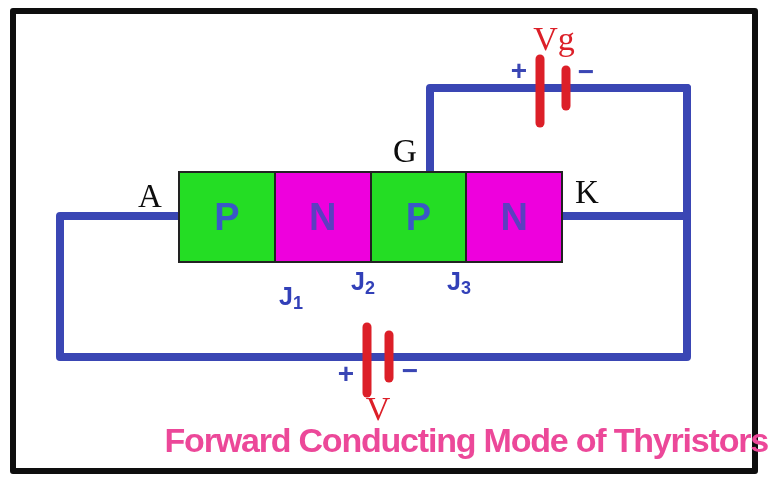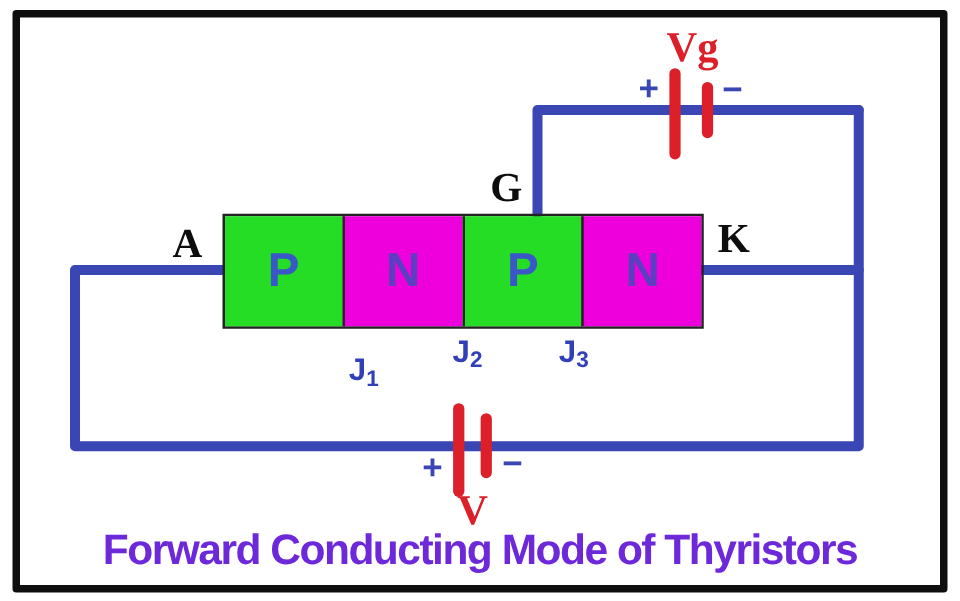--- a/index.html
+++ b/index.html
@@ -7,43 +7,43 @@
     width:768px;height:481px;position:relative;overflow:hidden;
     font-family:"Liberation Sans", sans-serif;
   }
   .frame{
     position:absolute;left:10px;top:8px;width:748px;height:466px;
     box-sizing:border-box;border:6px solid #0e0e0e;border-radius:3px;
     background:transparent;
   }
   svg.wires{position:absolute;left:0;top:0;}
   .abs{position:absolute;transform:translate(-50%,-50%);white-space:nowrap;line-height:1;}
-  .serif{font-family:"Liberation Serif", serif;font-weight:bold;color:#0d0d0d;}
+  .serif{font-family:"Liberation Serif", serif;font-weight:normal;color:#0d0d0d;}
   .red{color:#dc1f28;}
   .blue-sign{color:#3a46b4;font-weight:bold;font-family:"Liberation Sans", sans-serif;}
   
   .pnpn{
     position:absolute;left:178px;top:171px;width:385px;height:92px;
     box-sizing:border-box;border:2px solid #222222;display:flex;
   }
   .seg{flex:1;display:flex;align-items:center;justify-content:center;box-sizing:border-box;}
   .seg + .seg{border-left:2px solid #222222;}
   .seg-p{background:#24dd24;}
   .seg-n{background:#ee00dd;}
   .seg-letter{font-weight:bold;font-size:38px;}
   .seg-p .seg-letter{color:#3a57c8;}
   .seg-n .seg-letter{color:#5b3fc0;}
   .jlabel{color:#3240b8;font-weight:bold;font-size:25px;}
   .jlabel sub{font-size:0.72em;vertical-align:-0.25em;}
   .terminal{font-size:33px;}
   .batt-label{font-size:34px;}
   .sign{font-size:28px;}
   .title{
-    position:absolute;left:0;right:0;top:421px;text-align:center;
-    font-size:34px;font-weight:bold;letter-spacing:-1.2px;color:#6d28d9;
+    position:absolute;left:0;right:0;top:421px;text-align:right;
+    font-size:34px;font-weight:bold;letter-spacing:-1.2px;color:#ec4899;
   }
 </style>
 </head>
 <body>
 
 <svg class="wires" width="768" height="481" viewBox="0 0 768 481">
 
   <path d="M 182 216 H 60 V 357 H 687 V 88" fill="none" stroke="#3a46b4" stroke-width="8" stroke-linecap="round" stroke-linejoin="round"></path>
 
   <path d="M 430 171 V 88 H 687" fill="none" stroke="#3a46b4" stroke-width="8" stroke-linecap="round" stroke-linejoin="round"></path>
@@ -68,21 +68,21 @@
   </div>
   <div class="seg seg-p">
     <span class="seg-letter">P</span>
   </div>
   <div class="seg seg-n">
     <span class="seg-letter">N</span>
   </div>
 </div>
 
 <span class="abs jlabel" style="left:291px;top:283px;margin-top:15px;"><span>J</span><sub>1</sub></span>
-<span class="abs jlabel" style="left:374px;top:283px;"><span>J</span><sub>2</sub></span>
+<span class="abs jlabel" style="left:363px;top:283px;"><span>J</span><sub>2</sub></span>
 <span class="abs jlabel" style="left:459px;top:283px;"><span>J</span><sub>3</sub></span>
 
 <span class="abs serif terminal" style="left:150px;top:196px;">A</span>
 <span class="abs serif terminal" style="left:587px;top:192px;">K</span>
 <span class="abs serif terminal" style="left:405px;top:151px;">G</span>
 
 <span class="abs serif red batt-label" style="left:554px;top:39px;">Vg</span>
 <span class="abs blue-sign sign" style="left:519px;top:71px;">+</span>
 <span class="abs blue-sign sign" style="left:586px;top:72px;">−</span>
 

